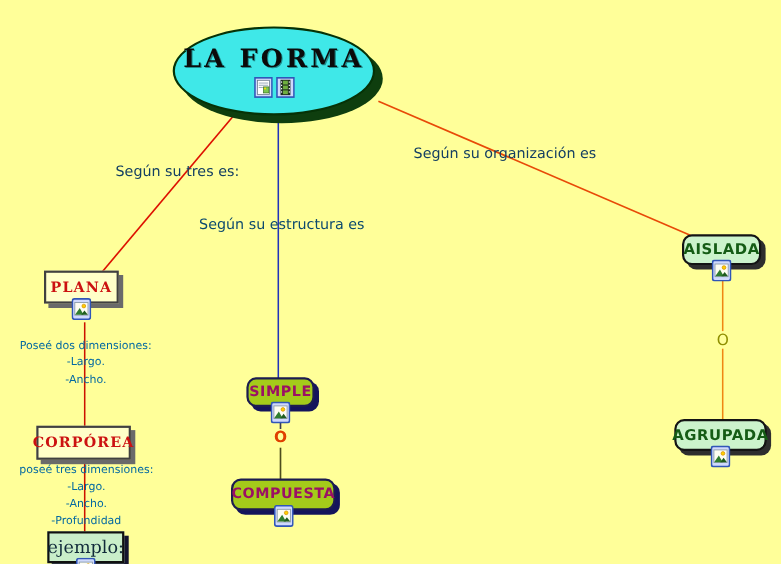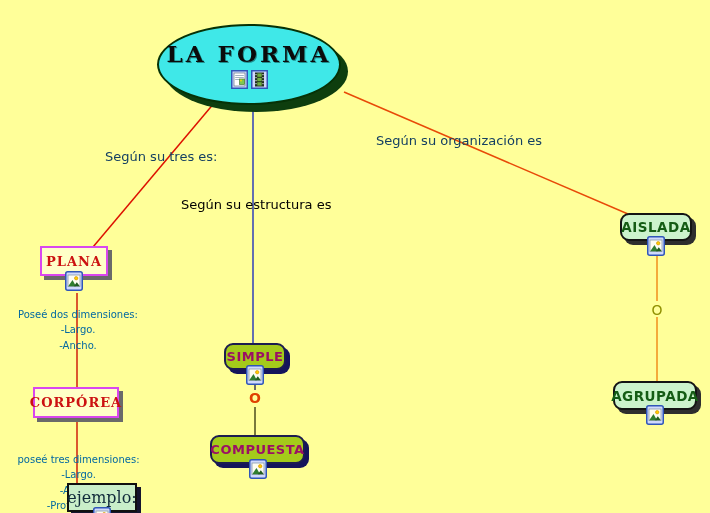--- a/index.html
+++ b/index.html
@@ -26,79 +26,79 @@
   .root-title{
     font-family:"DejaVu Serif","Liberation Serif",serif;
     font-weight:bold;font-size:23px;letter-spacing:3px;color:#0b0b0b;
     text-shadow:1px 1px 0 #1f8f8f;
   }
   .root-icons{display:flex;gap:3px;margin-top:3px;}
 
   
   .link-label{position:absolute;z-index:2;font-size:13px;white-space:nowrap;}
   .lbl-blue{color:#143f62;}
-  .lbl-red{color:#000000;}
+  .lbl-red{color:#0c4a6e;}
   .o-label{position:absolute;z-index:2;font-size:14px;text-align:center;width:16px;}
   .o-red{color:#e04000;font-weight:bold;}
   .o-olive{color:#8f8f00;}
 
   
   .annotation{
     position:absolute;z-index:2;text-align:center;
     font-size:10px;line-height:15.4px;color:#0369a1;
   }
 
   
   .map-node{
     position:absolute;z-index:4;display:flex;align-items:center;
     justify-content:center;box-sizing:border-box;white-space:nowrap;
   }
   .node-icon{
     position:absolute;left:50%;bottom:-17px;transform:translateX(-50%);
     z-index:5;line-height:0;
   }
   .style-yellow-rect{
-    background:#ffffc8;border:2px solid #d946ef;
+    background:#ffffc8;border:2px solid #404040;
     box-shadow:4px 4px 0 #6a6a6a;
     font-family:"DejaVu Serif","Liberation Serif",serif;
     font-weight:bold;color:#cc1111;font-size:13px;letter-spacing:1px;
   }
   .style-green-round{
     background:#a4cb1a;border:2px solid #1c1c50;border-radius:9px;
     box-shadow:4px 4px 0 #14145c;
     font-weight:bold;color:#9b1065;font-size:13px;letter-spacing:0.5px;
   }
   .style-palegreen-round{
     background:#ccf3cc;border:2px solid #141414;border-radius:9px;
     box-shadow:4px 4px 0 #2e2e2e;
     font-weight:bold;color:#155c15;font-size:13.5px;letter-spacing:0.5px;
   }
   .style-example{
     background:#c9eec9;border:2px solid #101010;
     box-shadow:4px 4px 0 #15152e;
     font-family:"DejaVu Serif","Liberation Serif",serif;
-    color:#102a3a;font-size:16px;margin-left:24px;
+    color:#102a3a;font-size:16px;
   }
 
   #node-plana{left:40px;top:230px;width:68px;height:30px;}
   #node-corporea{left:33px;top:371px;width:86px;height:31px;justify-content:center;}
   #node-ejemplo{left:43px;top:467px;width:70px;height:29px;}
   #node-simple{left:224px;top:327px;width:62px;height:27px;}
   #node-compuesta{left:210px;top:419px;width:95px;height:29px;}
   #node-aislada{left:620px;top:197px;width:72px;height:28px;}
   #node-agrupada{left:613px;top:365px;width:84px;height:29px;justify-content:center;}
 
   #lbl-clase{left:105px;top:133px;}
   #lbl-organizacion{left:376px;top:117px;}
   #lbl-estructura{left:181px;top:181px;}
   #o-estructura{left:247px;top:374px;}
   #o-organizacion{left:649px;top:286px;}
 
   #ann-dos{left:2px;top:291px;width:152px;}
-  #ann-tres{left:0px;top:404px;width:157px;margin-top:32px;}
+  #ann-tres{left:0px;top:404px;width:157px;}
 </style>
 </head>
 <body>
 
 <div class="canvas">
 
   <svg class="lines" width="710" height="513">
     <line x1="215" y1="86" x2="93" y2="231" stroke="#dd1100" stroke-width="1.5"></line>
     <line x1="253" y1="89" x2="253" y2="328" stroke="#2233bb" stroke-width="1.4"></line>
     <line x1="344" y1="76" x2="628" y2="198" stroke="#e84a08" stroke-width="1.5"></line>

